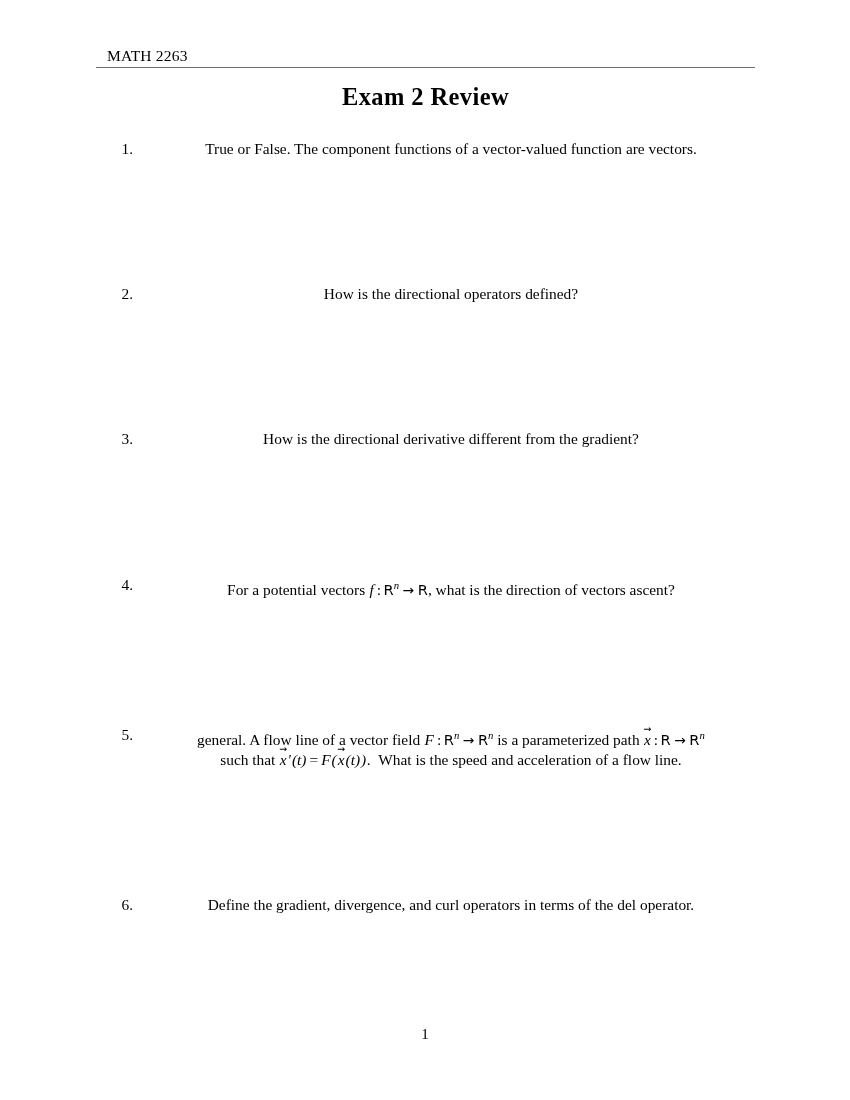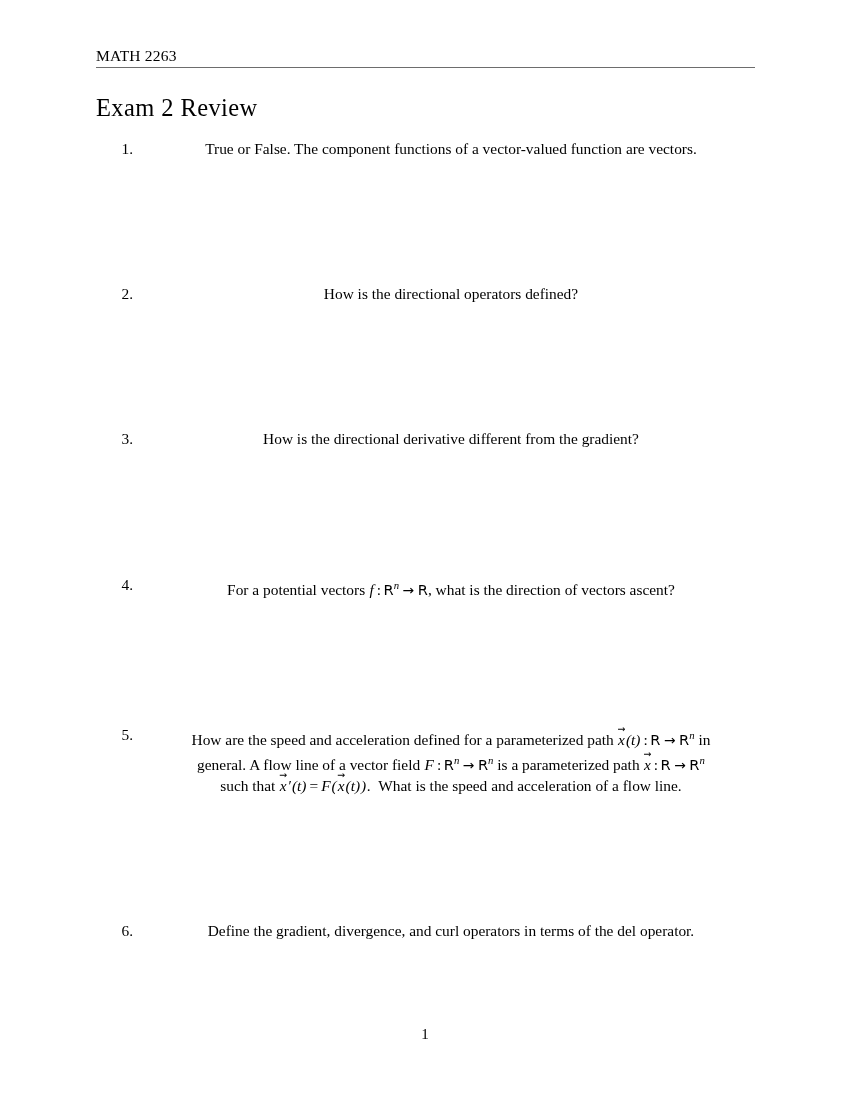--- a/index.html
+++ b/index.html
@@ -29,37 +29,38 @@
     position: absolute;
     left: 96px;
     top: 47px;
     width: 659px;
   }
   .header-label {
     font-size: 15.5px;
     letter-spacing: 0.2px;
     line-height: 1.1;
     white-space: nowrap;
+    margin-left: 11px;
   }
   .header-rule {
     margin-top: 3px;
     width: 659px;
     height: 1px;
     background: #6d6d6d;
   }
 
   
   .doc-title {
     position: absolute;
     left: 96px;
-    top: 94px;
+    top: 83px;
     width: 659px;
-    text-align: left;
+    text-align: center;
     font-size: 24.5px;
-    font-weight: normal;
+    font-weight: bold;
     letter-spacing: 0.4px;
   }
 
   
   .qlist {
     position: absolute;
     left: 96px;
     top: 139px;
     width: 665px;
   }
@@ -191,21 +192,20 @@
       <span class="qbody">
         <span class="qline"><span>For a potential vectors</span>&nbsp;<span class="mi">f</span><span class="op">:</span><span class="bb">R</span><span class="sup">n</span><span class="arrowto">→</span><span class="bb">R</span><span>, what is the direction of vectors ascent?</span></span>
       </span>
     </div>
     <div class="gap-4"></div>
 
     <div class="qitem">
       <span class="qnum">5.</span>
       <span class="qbody">
 
-        <span class="qline"><span>How are the speed and acceleration defined for a parameterized path</span>&nbsp;<span class="vec">x</span><span class="mi">(t)</span><span class="op">:</span><span class="bb">R</span><span class="arrowto">→</span><span class="bb">R</span><span class="sup">n</span>&nbsp;<span>in</span></span>
 
         <span class="qline"><span>general.  A flow line of a vector field</span>&nbsp;<span class="mi">F</span><span class="op">:</span><span class="bb">R</span><span class="sup">n</span><span class="arrowto">→</span><span class="bb">R</span><span class="sup">n</span>&nbsp;<span>is a parameterized path</span>&nbsp;<span class="vec">x</span><span class="op">:</span><span class="bb">R</span><span class="arrowto">→</span><span class="bb">R</span><span class="sup">n</span></span>
 
         <span class="qline"><span>such that</span>&nbsp;<span class="vec">x</span><span class="mi">′</span><span class="mi">(t)</span><span class="op">=</span><span class="mi">F</span><span class="mi">(</span><span class="vec">x</span><span class="mi">(t)</span><span class="mi">)</span><span>.</span>&nbsp;&nbsp;<span>What is the speed and acceleration of a flow line.</span></span>
 
       </span>
     </div>
     <div class="gap-5"></div>
 
     <div class="qitem">

